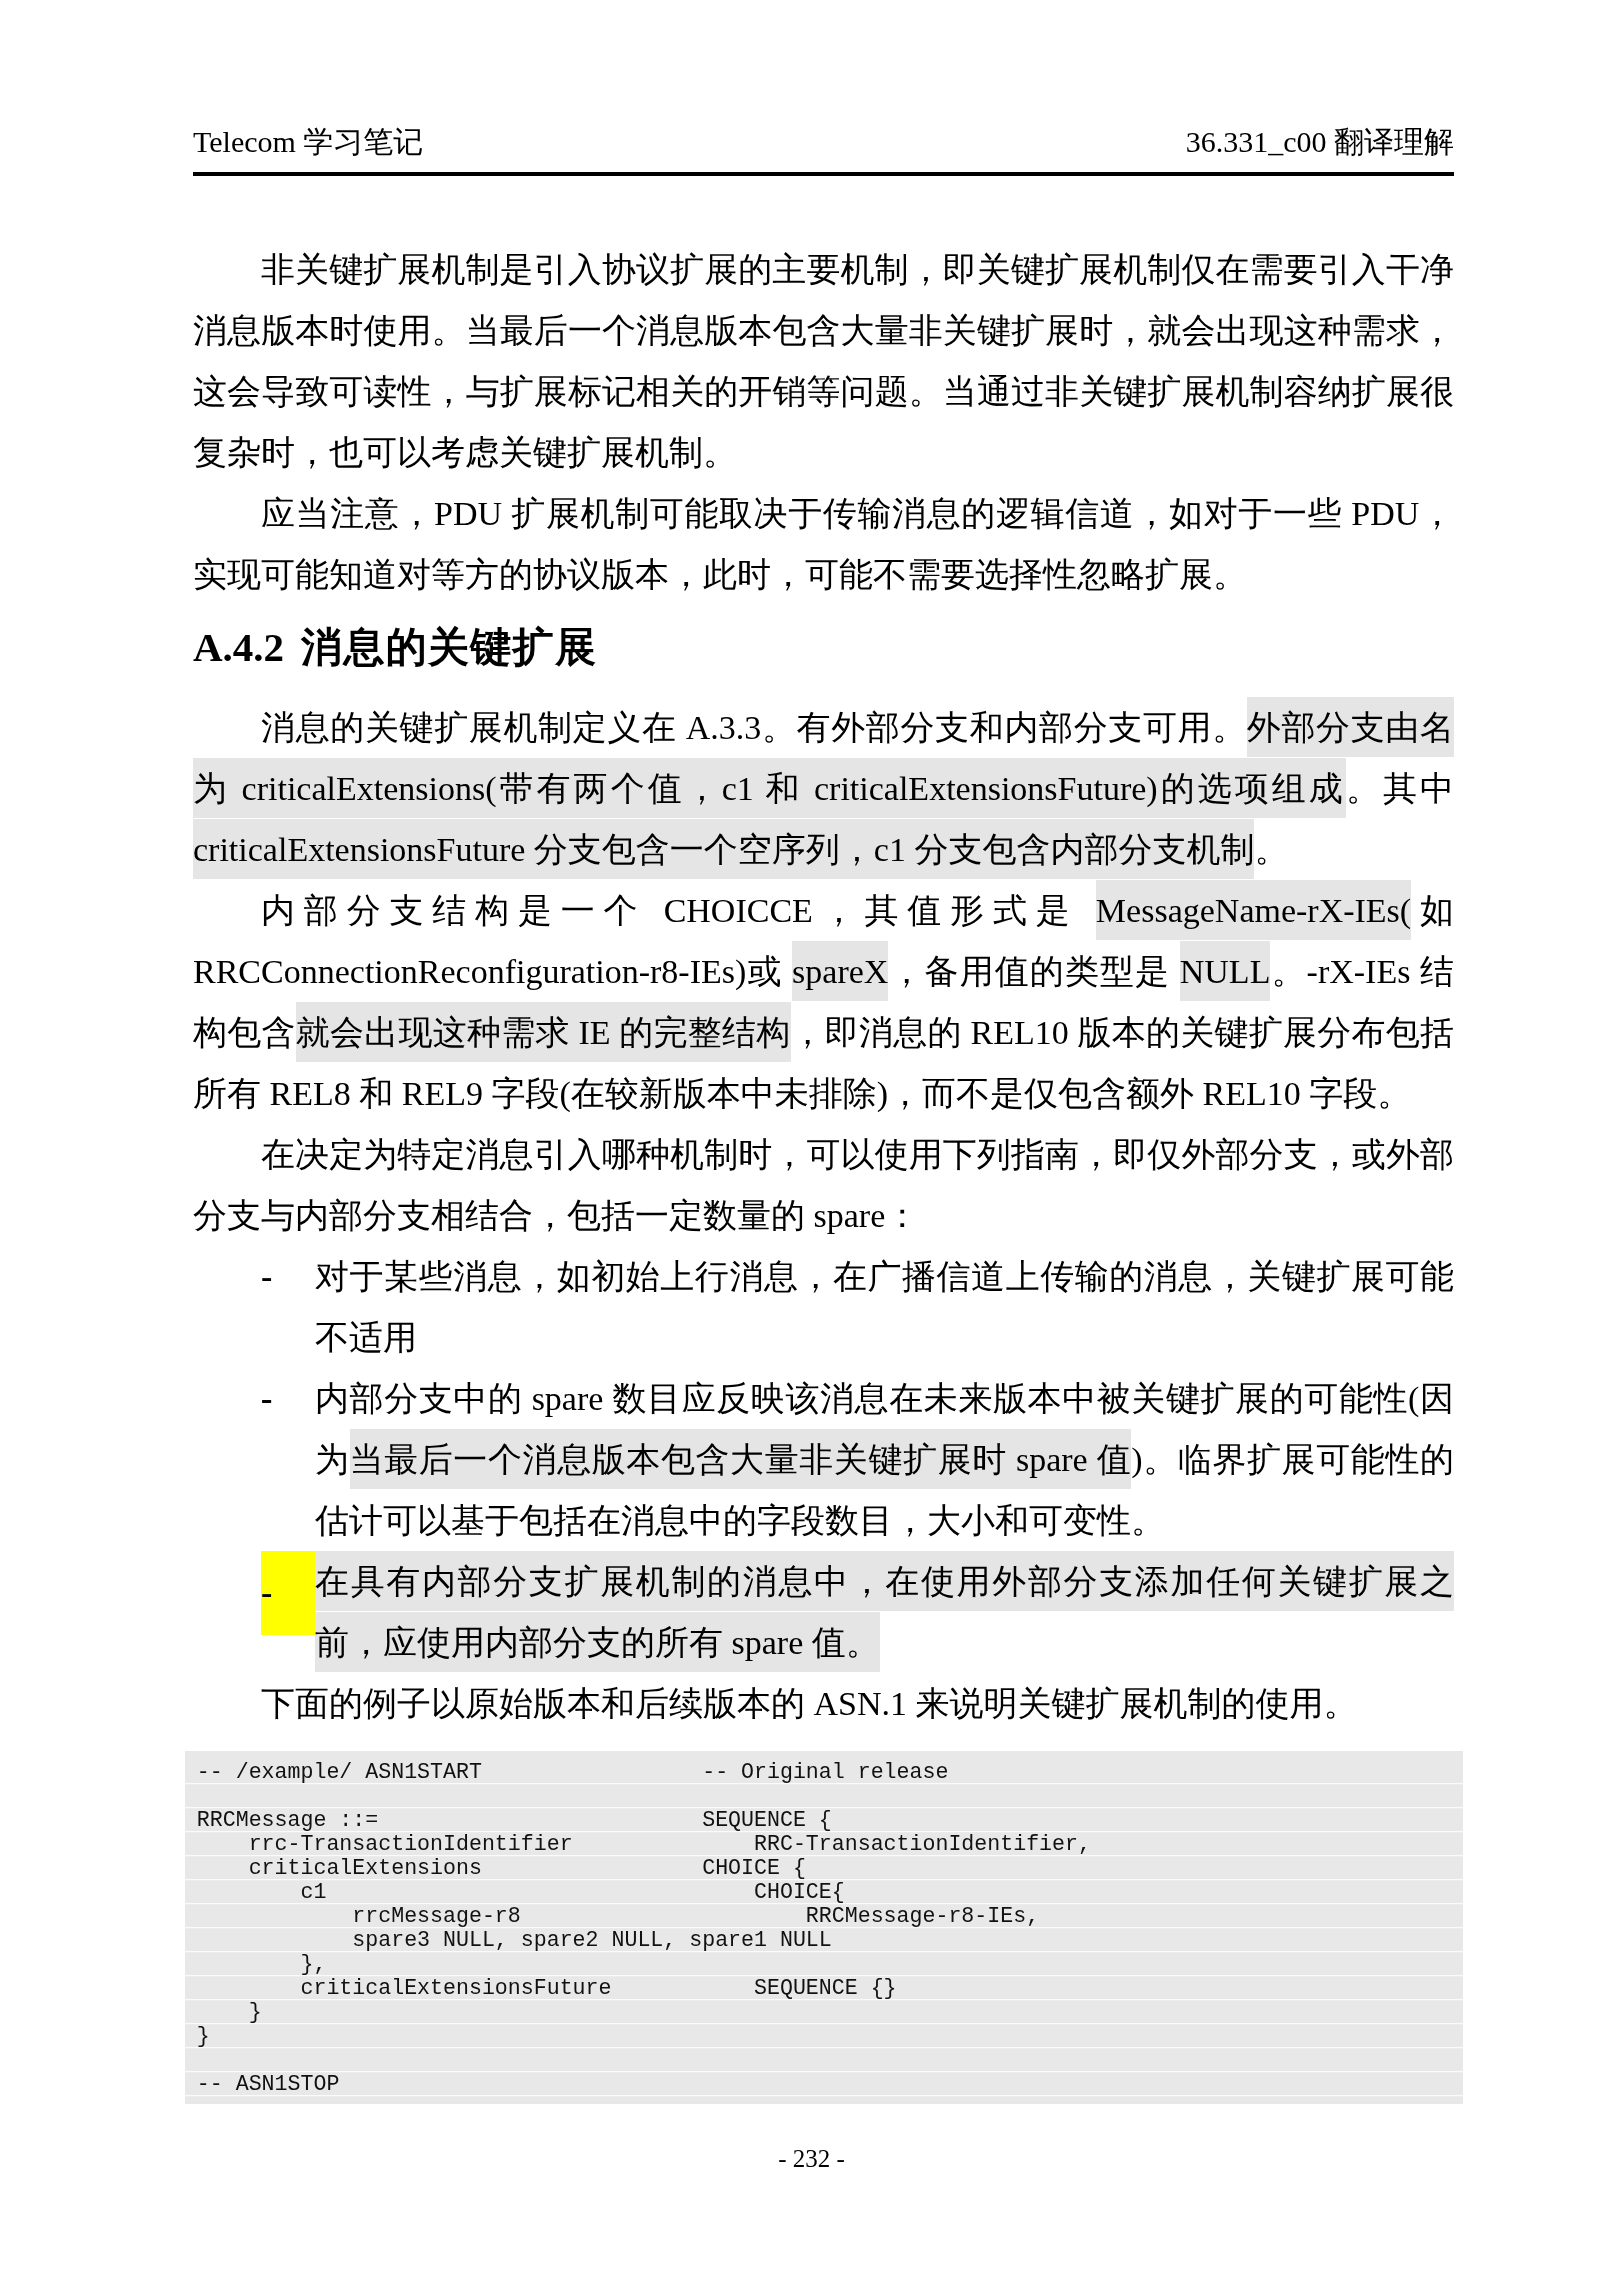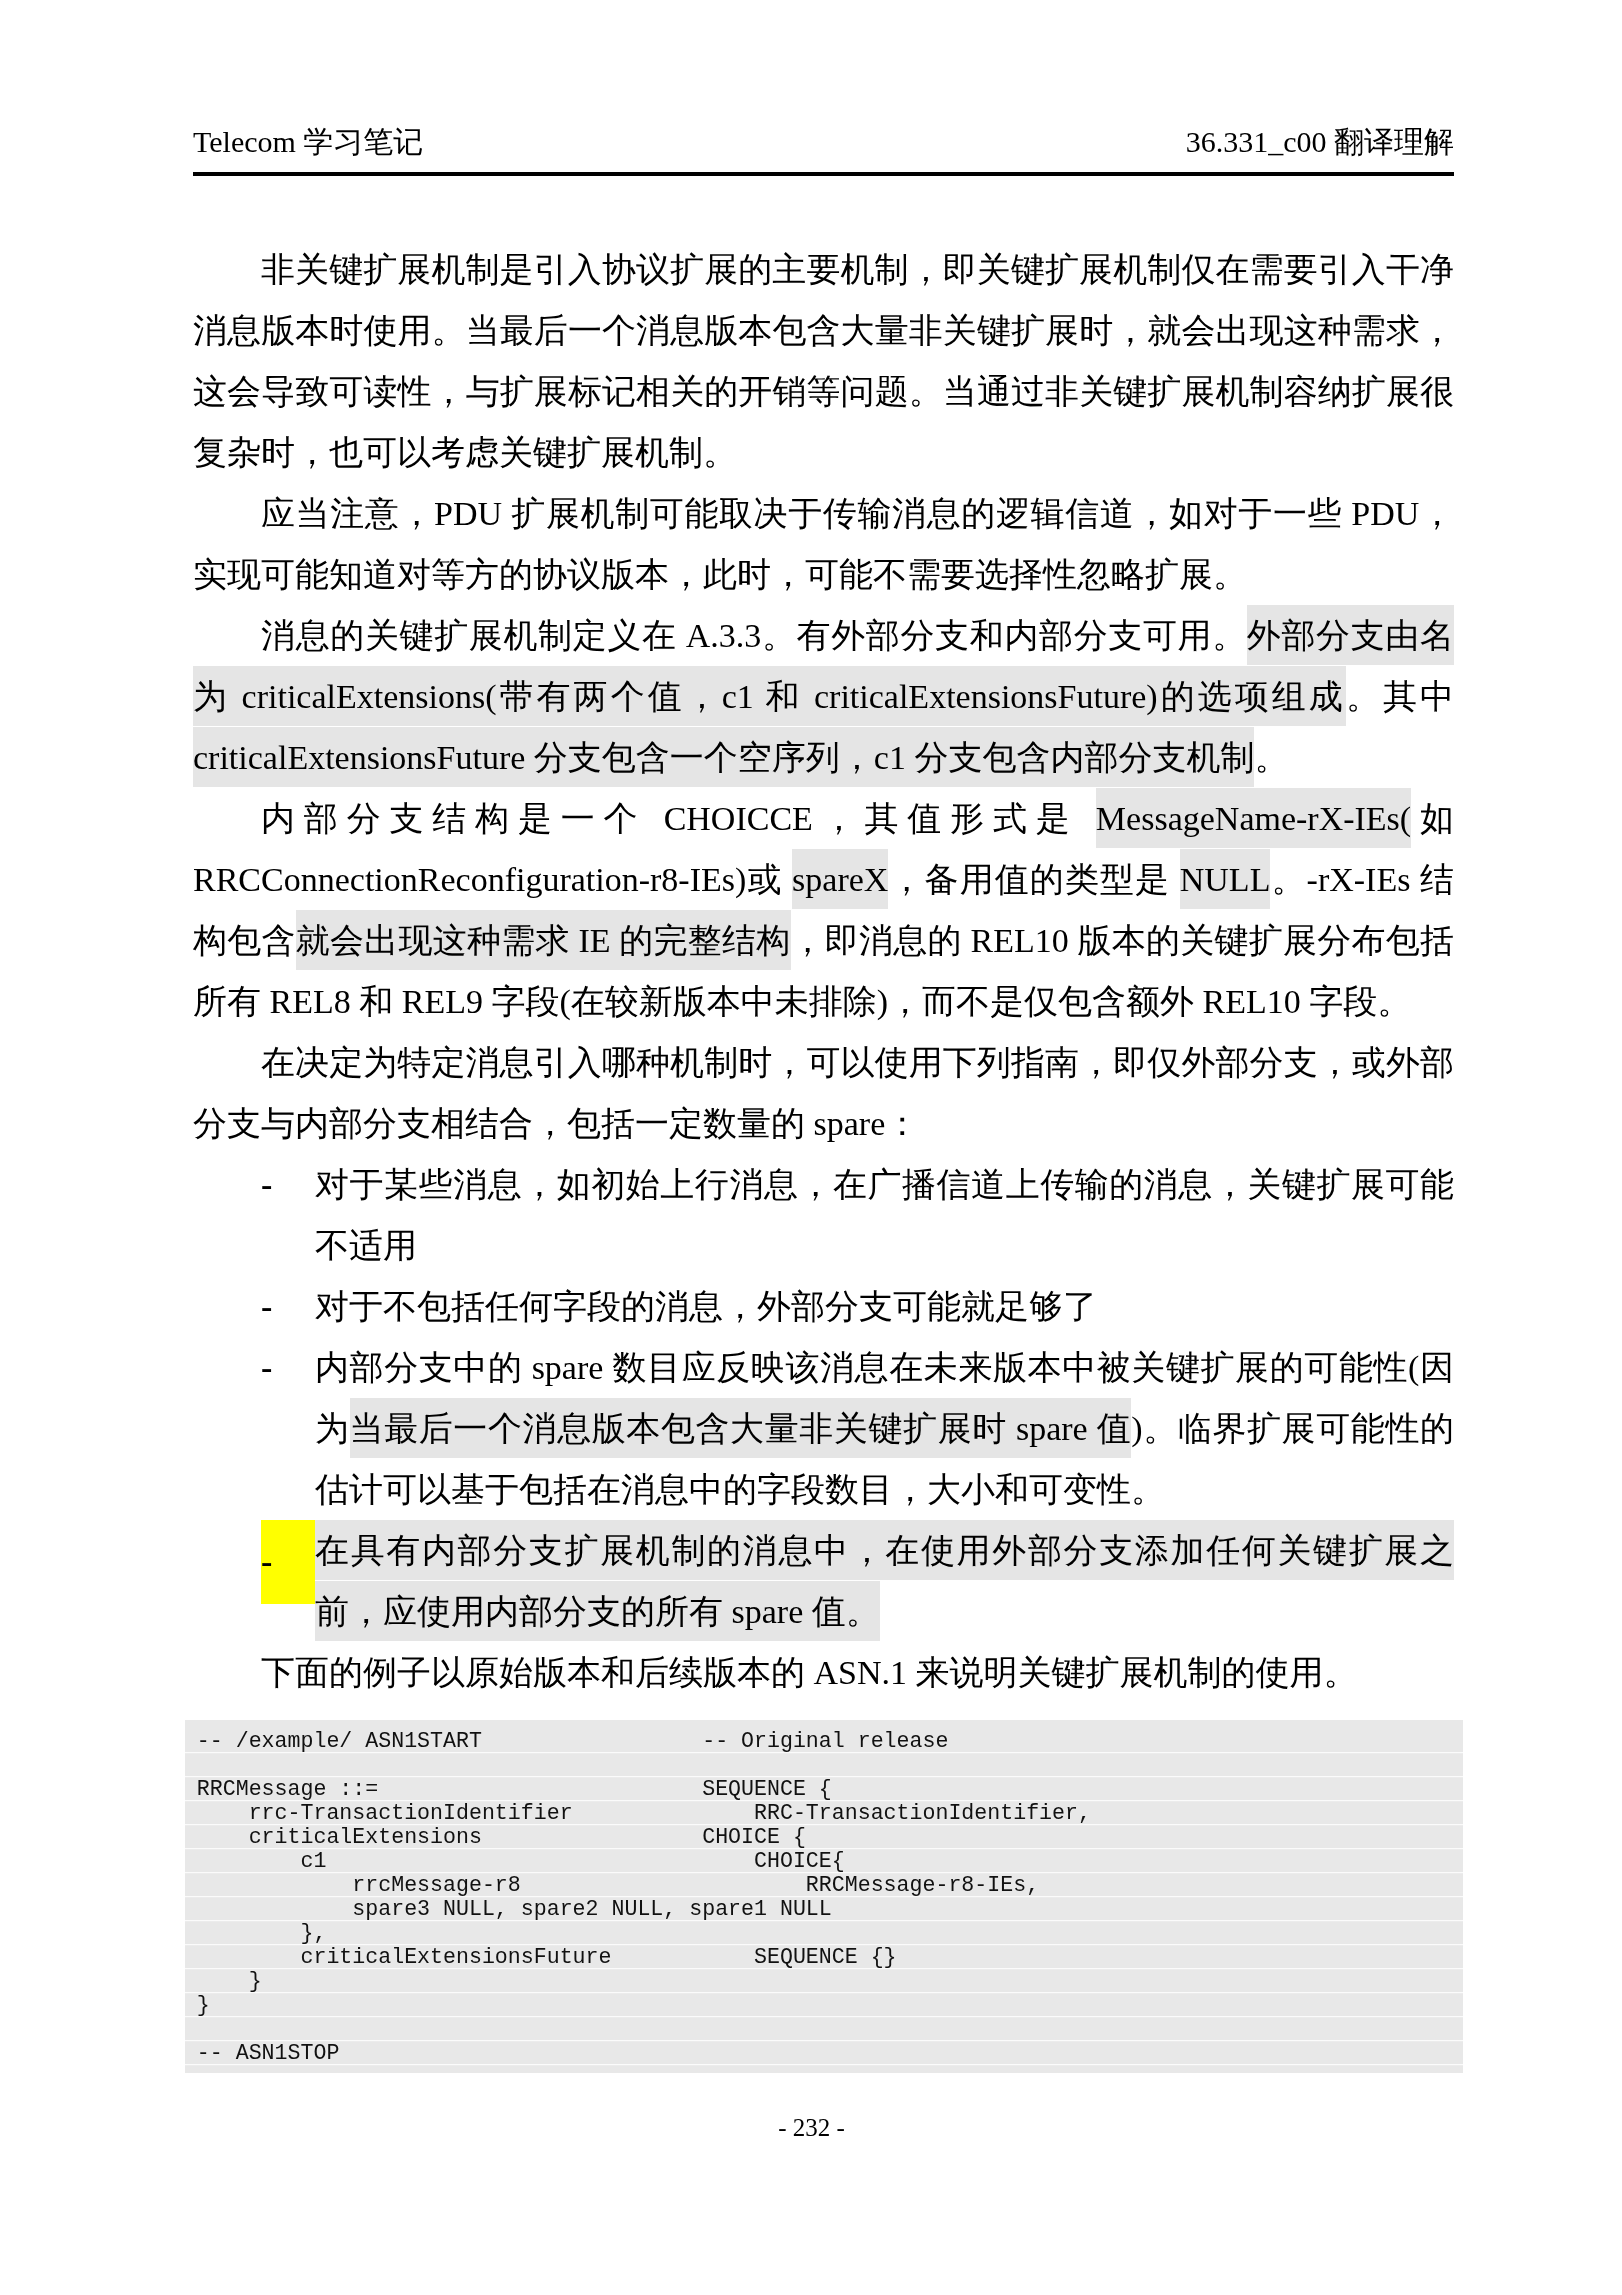--- a/index.html
+++ b/index.html
@@ -90,35 +90,37 @@
     <span>Telecom 学习笔记</span>
     <span>36.331_c00 翻译理解</span>
   </header>
 
   <main class="body-text">
 
     <p class="para"><span>非关键扩展机制是引入协议扩展的主要机制，即关键扩展机制仅在需要引入干净消息版本时使用。当最后一个消息版本包含大量非关键扩展时，就会出现这种需求，这会导致可读性，与扩展标记相关的开销等问题。当通过非关键扩展机制容纳扩展很复杂时，也可以考虑关键扩展机制。</span></p>
 
     <p class="para"><span>应当注意，PDU 扩展机制可能取决于传输消息的逻辑信道，如对于一些 PDU，实现可能知道对等方的协议版本，此时，可能不需要选择性忽略扩展。</span></p>
 
+    <h2 class="heading">
+      <span class="h-num">A.4.2</span><span class="h-title">消息的关键扩展</span>
+    </h2>
 
     <p class="para"><span>消息的关键扩展机制定义在 A.3.3。有外部分支和内部分支可用。</span><span class="hl">外部分支由名为 criticalExtensions(带有两个值，c1 和 criticalExtensionsFuture)的选项组成</span><span>。其中</span> <span class="hl">criticalExtensionsFuture 分支包含一个空序列，c1 分支包含内部分支机制</span><span>。</span></p>
 
     <p class="para"><span>内部分支结构是一个 CHOICCE，其值形式是 </span><span class="hl">MessageName-rX-IEs(</span><span>如 RRCConnectionReconfiguration-r8-IEs)或 </span><span class="hl">spareX</span><span>，备用值的类型是 </span><span class="hl">NULL</span><span>。-rX-IEs 结构包含</span><span class="hl">就会出现这种需求 IE 的完整结构</span><span>，即消息的 REL10 版本的关键扩展分布包括所有 REL8 和 REL9 字段(在较新版本中未排除)，而不是仅包含额外 REL10 字段。</span></p>
 
     <p class="para"><span>在决定为特定消息引入哪种机制时，可以使用下列指南，即仅外部分支，或外部分支与内部分支相结合，包括一定数量的 spare：</span></p>
 
     <div class="bullet">
       <span class="dash">-</span>
       <span>对于某些消息，如初始上行消息，在广播信道上传输的消息，关键扩展可能不适用</span>
     </div>
 
     <div class="bullet">
       <span class="dash">-</span>
-      <span>对于不包括任何字段的消息，外部分支可能就足够了</span>
     </div>
 
     <div class="bullet">
       <span class="dash">-</span>
       <span>内部分支中的 spare 数目应反映该消息在未来版本中被关键扩展的可能性(因为</span><span class="hl">当最后一个消息版本包含大量非关键扩展时 spare 值</span><span>)。临界扩展可能性的估计可以基于包括在消息中的字段数目，大小和可变性。</span>
     </div>
 
     <div class="bullet bullet-hl">
       <span class="dash">-</span>
       <span class="hl">在具有内部分支扩展机制的消息中，在使用外部分支添加任何关键扩展之前，应使用内部分支的所有 spare 值。</span>

